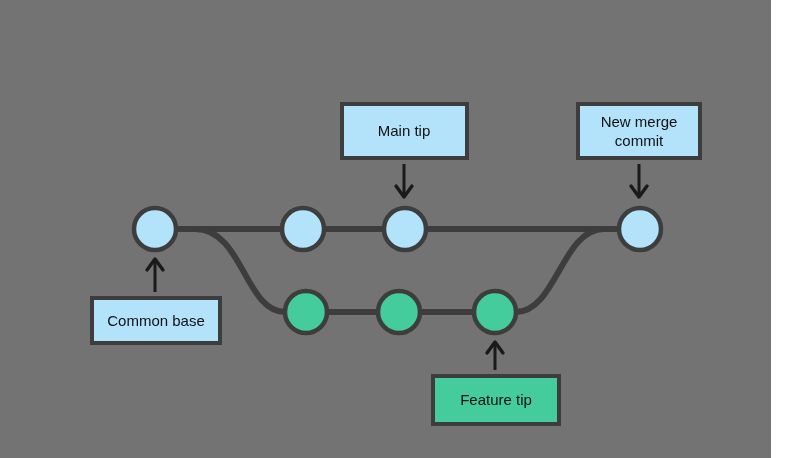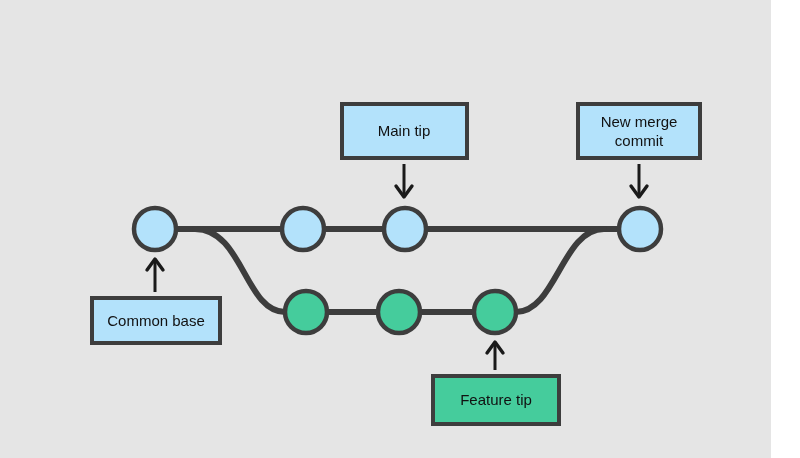--- a/index.html
+++ b/index.html
@@ -10,21 +10,21 @@
   body {
     width: 800px;
     height: 458px;
     font-family: "Liberation Sans", sans-serif;
     overflow: hidden;
   }
   #diagram-root {
     position: relative;
     width: 771px;
     height: 458px;
-    background: #e5e5e5;
+    background: #737373;
   }
   svg#git-graph {
     display: block;
     width: 800px;
     height: 458px;
   }
   .edge {
     fill: none;
     stroke: #3d3d3d;
     stroke-width: 6;

